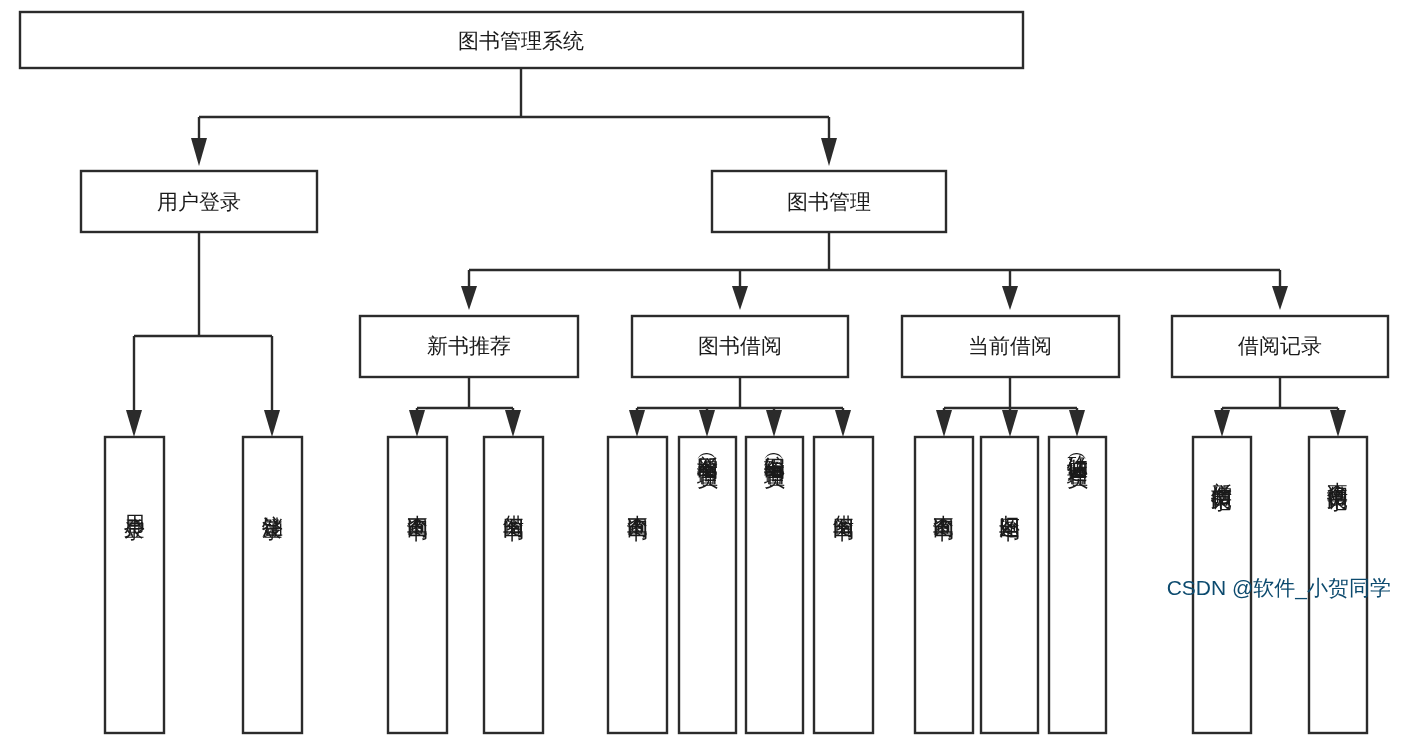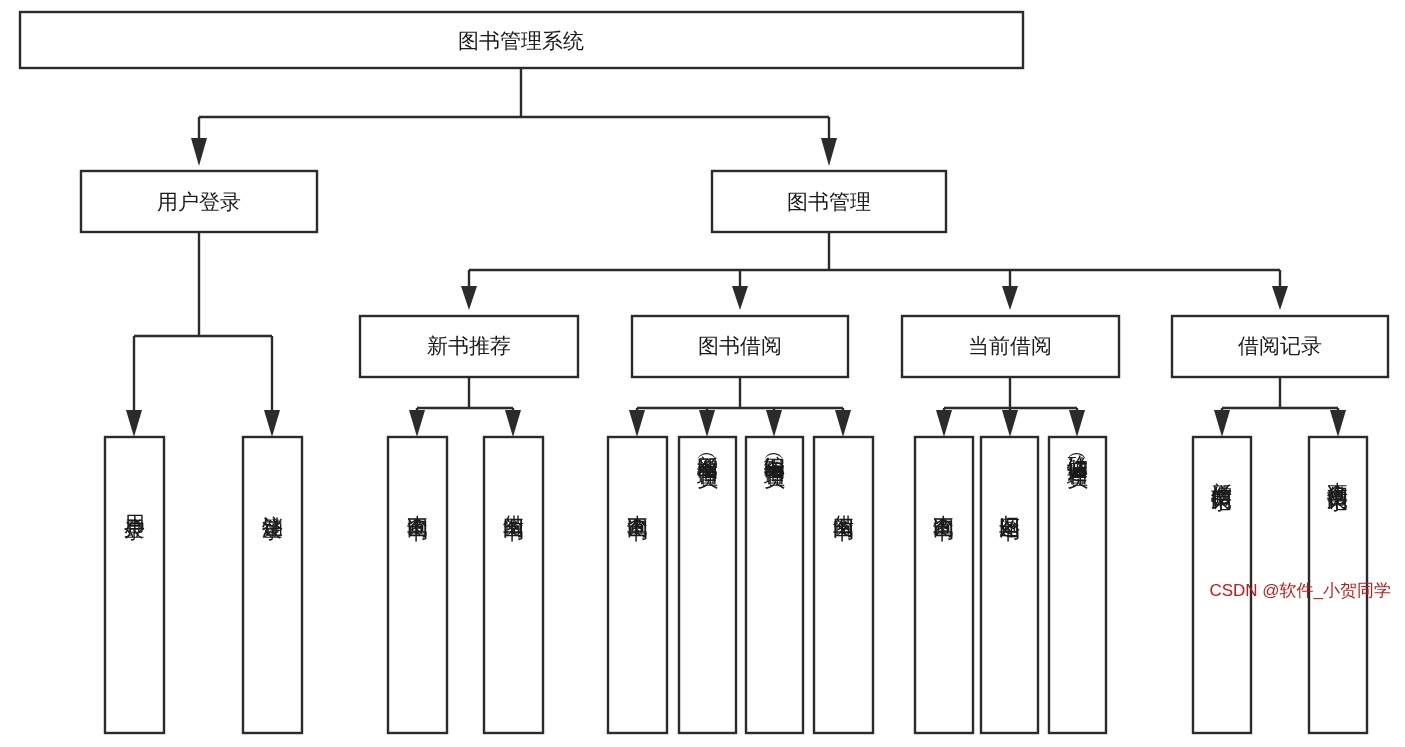--- a/index.html
+++ b/index.html
@@ -58,22 +58,22 @@
     text-orientation: upright;
     glyph-orientation-vertical: 0;
     letter-spacing: 2px;
     text-anchor: middle;
   }
   .watermark-text {
     position: absolute;
     right: 14px;
     bottom: 6px;
     font-family: "Liberation Sans", "DejaVu Sans", sans-serif;
-    font-size: 17px;
-    color: #b91c1c;
+    font-size: 21px;
+    color: #0c4a6e;
     white-space: nowrap;
     pointer-events: none;
     margin-left: 20px;
   }
 </style>
 </head>
 <body>
 
 <div id="diagram-root">
 

